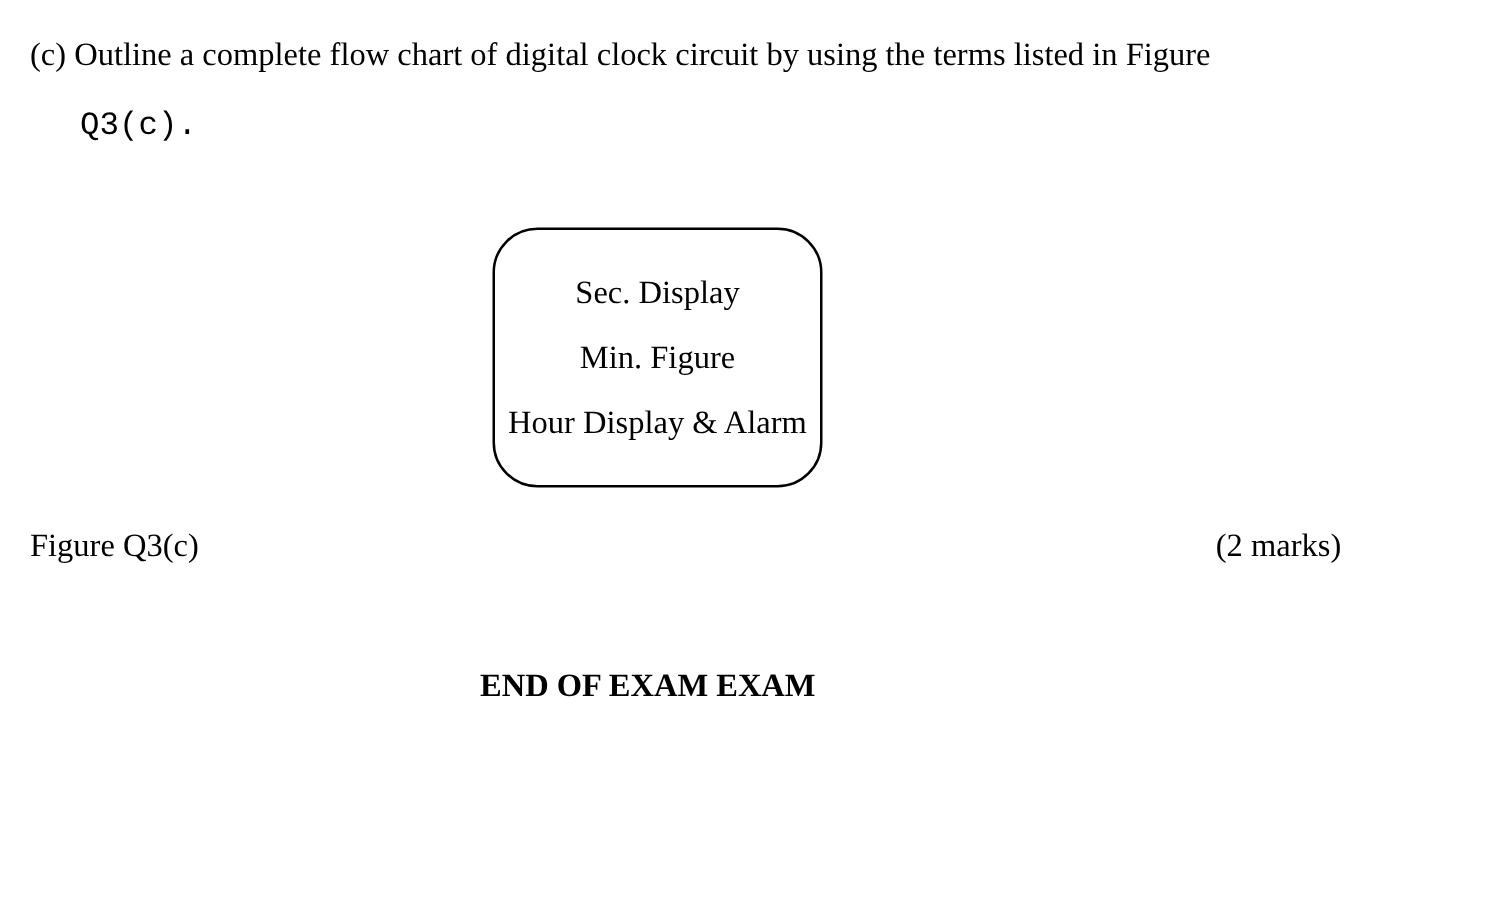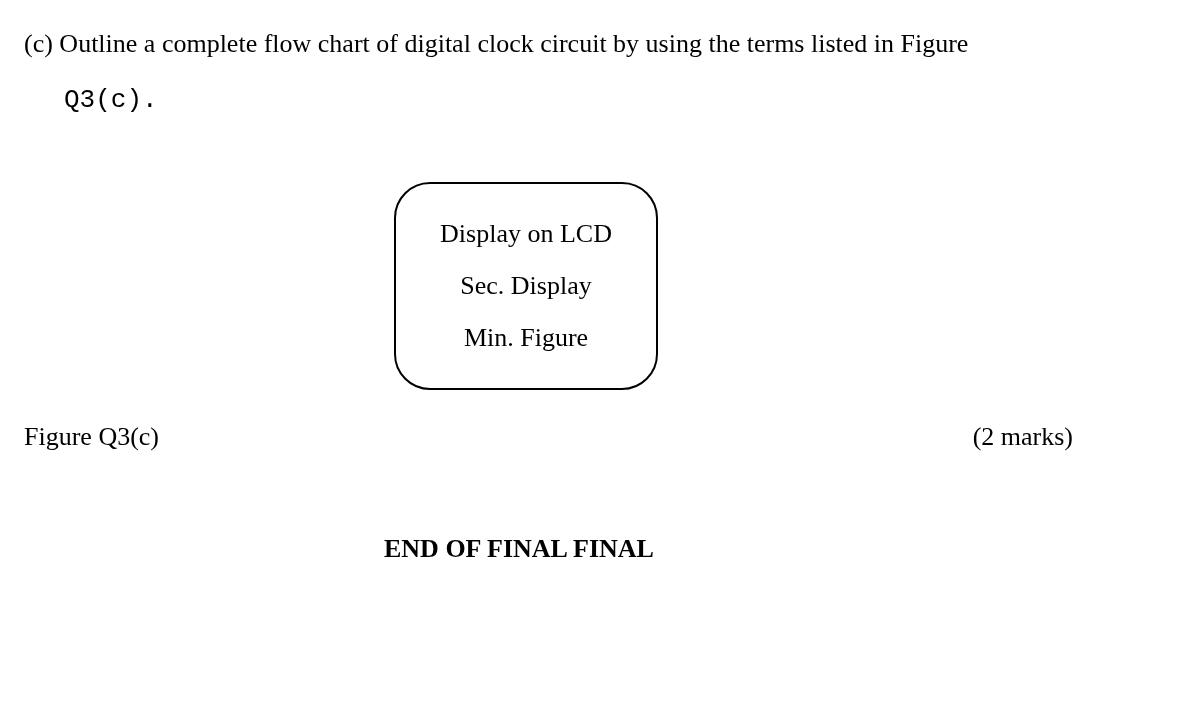--- a/index.html
+++ b/index.html
@@ -58,23 +58,23 @@
       font-weight: bold;
     }
   </style>
 </head>
 <body>
 
 <div class="question-line">(c) Outline a complete flow chart of digital clock circuit by using the terms listed in Figure</div>
 <div class="question-line indent">Q3(c).</div>
 
 <div class="figure-box">
-  <div>Display on LCD</div>
   <div>Sec. Display</div>
   <div>Min. Figure</div>
+  <div>Hour Display &amp; Alarm</div>
 </div>
 
 <div class="caption-row">
   <div class="caption-center">Figure Q3(c)</div>
   <div class="marks">(2 marks)</div>
 </div>
 
-<div class="end-exam">END OF FINAL FINAL</div>
+<div class="end-exam">END OF EXAM EXAM</div>
 
 </body></html>

